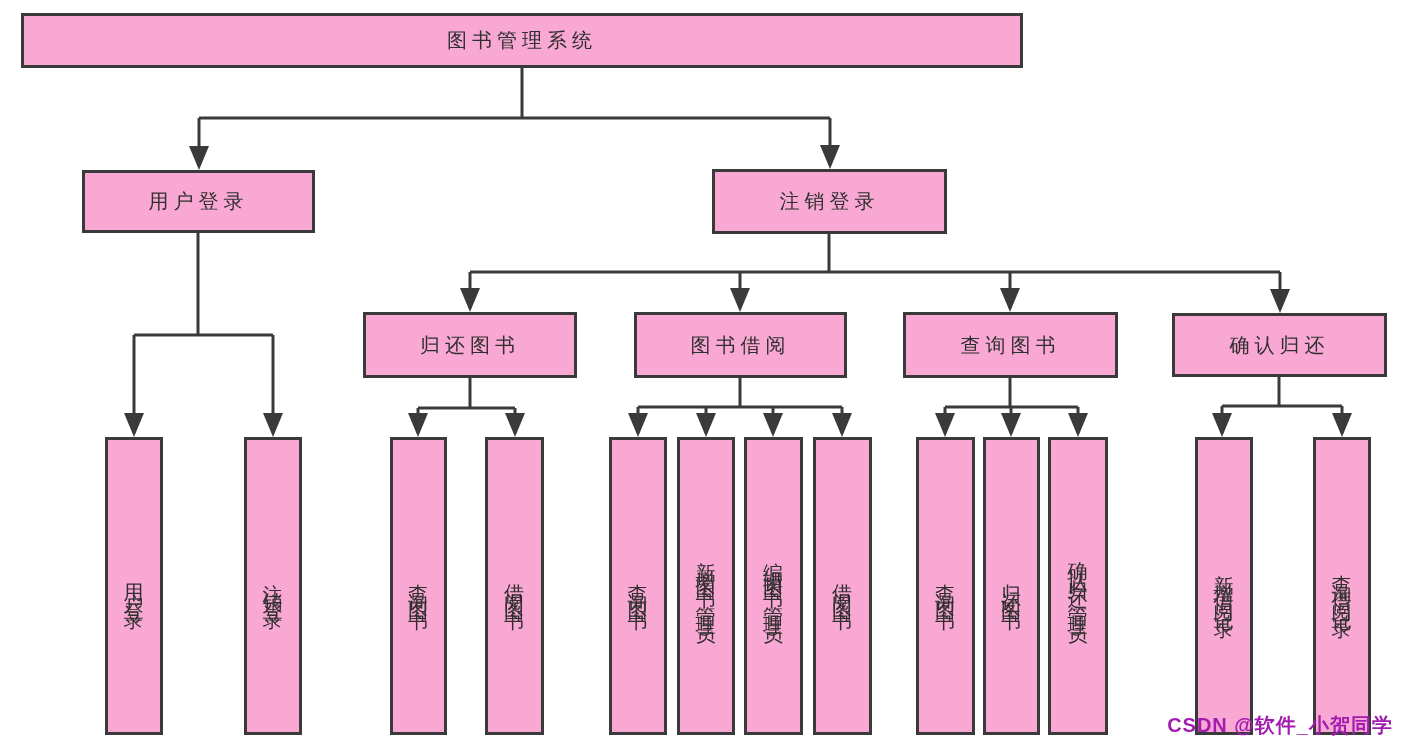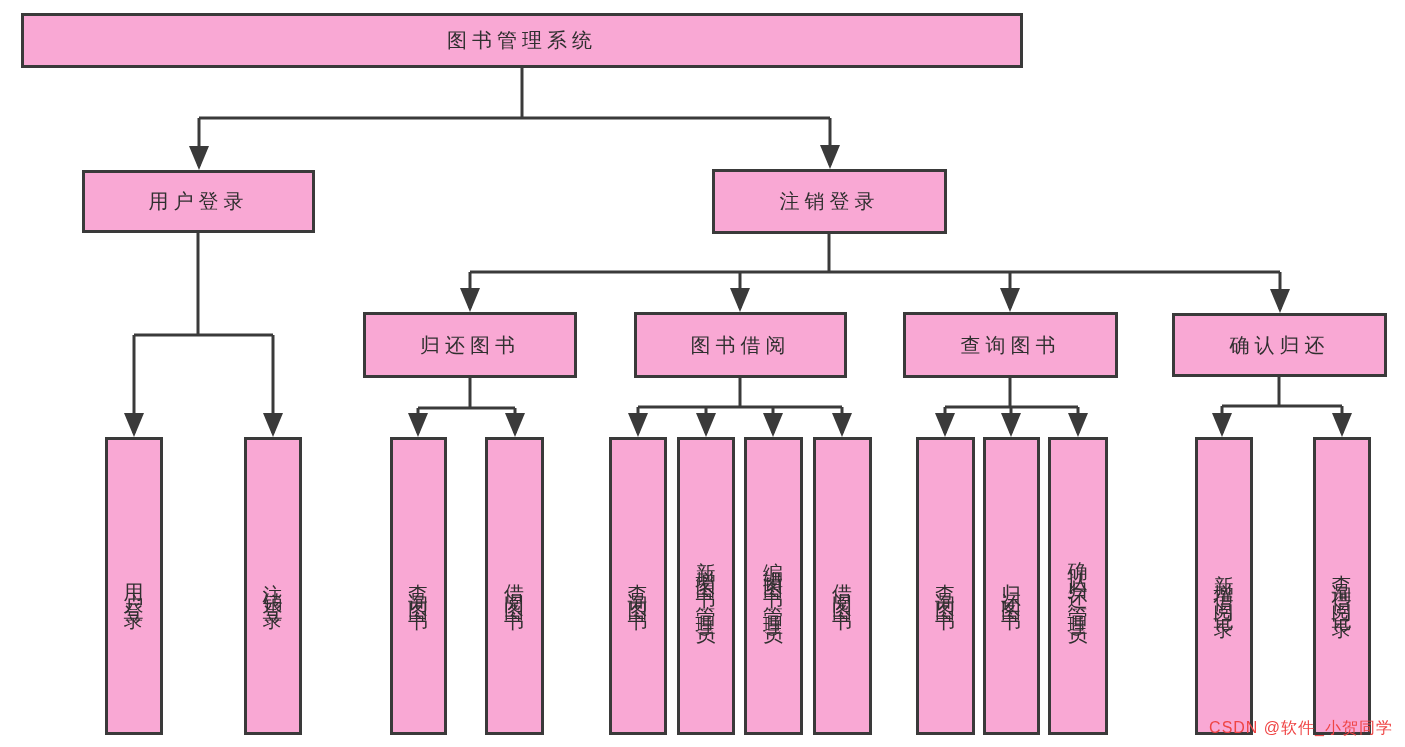--- a/index.html
+++ b/index.html
@@ -27,23 +27,24 @@
     text-orientation:mixed;
     font-size:20px;
     letter-spacing:9px;
     white-space:normal;
     line-height:1;
   }
   .watermark{
     position:absolute;
     right:12px;bottom:8px;
     z-index:3;
-    color:#ef4444;
-    font-size:16px;
+    color:#a21caf;
+    font-size:20px;
     letter-spacing:1px;
+    font-weight:bold;
   }
   
   #n-root      {left:21px;  top:13px;  width:1002px;height:55px;}
   #n-login     {left:82px;  top:170px; width:233px; height:63px;}
   #n-bookmgmt  {left:712px; top:169px; width:235px; height:65px;}
   #n-newbook   {left:363px; top:312px; width:214px; height:66px;}
   #n-borrow    {left:634px; top:312px; width:213px; height:66px;}
   #n-current   {left:903px; top:312px; width:215px; height:66px;}
   #n-records   {left:1172px;top:313px; width:215px; height:64px;}
   .leaf{top:437px;height:298px;}

